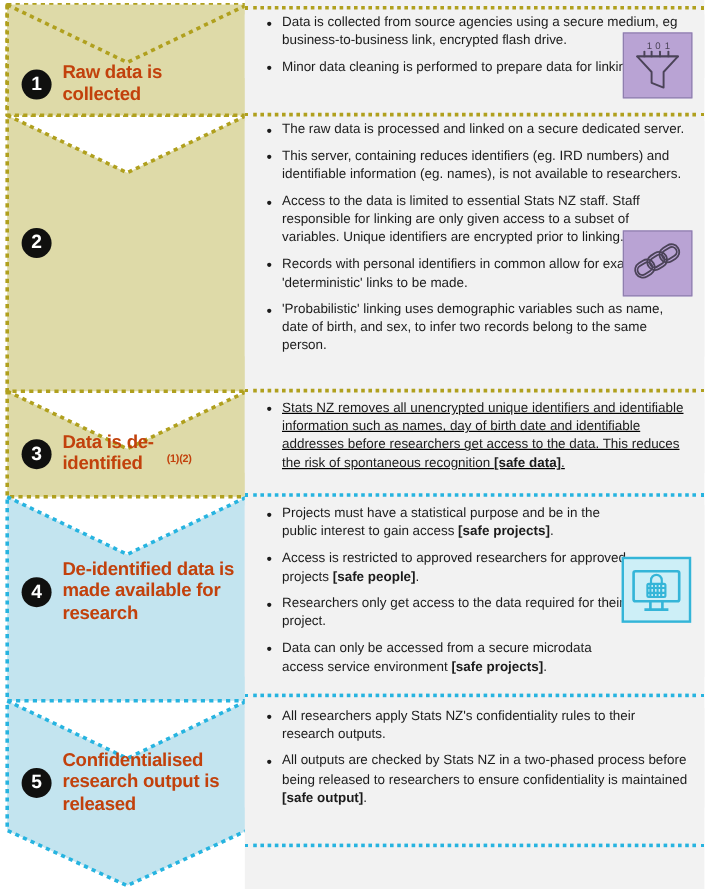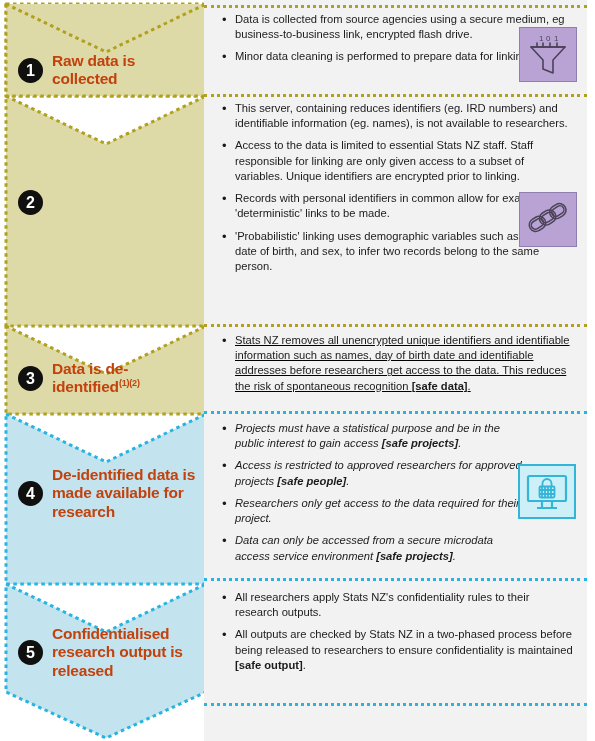--- a/index.html
+++ b/index.html
@@ -61,20 +61,21 @@
     font-weight: bold;
     color: #c2410c;
     line-height: 1.18;
     letter-spacing: -0.2px;
   }
   .step-text sup {
     font-size: 9px;
     font-weight: bold;
     vertical-align: super;
     line-height: 0;
+    padding-left: 20px;
   }
 
   
   .content-col {
     position: absolute;
     left: 204px;
     top: 0;
     width: 383px;
     height: 741px;
     background: #f2f2f2;
@@ -190,39 +191,40 @@
       <ul class="bullets">
         <li>Data is collected from source agencies using a secure medium, eg business-to-business link, encrypted flash drive.</li>
         <li>Minor data cleaning is performed to prepare data for linking.</li>
       </ul>
     </div>
 
     <div class="divider" style="top:94px;"></div>
 
     <div class="panel" style="top:101px;">
       <ul class="bullets">
+        <li>The raw data is processed and linked on a secure dedicated server.</li>
         <li>This server, containing reduces identifiers (eg. IRD numbers) and identifiable information (eg. names), is not available to researchers.</li>
         <li>Access to the data is limited to essential Stats NZ staff. Staff responsible for linking are only given access to a subset of variables. Unique identifiers are encrypted prior to linking.</li>
         <li>Records with personal identifiers in common allow for exact 'deterministic' links to be made.</li>
         <li>'Probabilistic' linking uses demographic variables such as name, date of birth, and sex, to infer two records belong to the same person.</li>
       </ul>
     </div>
 
     <div class="divider" style="top:324px;"></div>
 
     <div class="panel" style="top:333px;text-decoration:underline;">
       <ul class="bullets">
         <li><span>Stats NZ removes all unencrypted unique identifiers and identifiable information such as names, day of birth date and identifiable addresses before researchers get access to the data. This reduces the risk of spontaneous recognition </span><span class="b">[safe data]</span><span>.</span></li>
       </ul>
     </div>
 
     <div class="divider cyan" style="top:411px;"></div>
 
     <div class="panel" style="top:421px;">
-      <ul class="bullets" style="padding-right:62px;font-style:italic;">
+      <ul class="bullets" style="padding-right:62px;">
         <li><span>Projects must have a statistical purpose and be in the public interest to gain access </span><span class="b">[safe projects]</span><span>.</span></li>
         <li><span>Access is restricted to approved researchers for approved projects </span><span class="b">[safe people]</span><span>.</span></li>
         <li>Researchers only get access to the data required for their project.</li>
         <li><span>Data can only be accessed from a secure microdata access service environment </span><span class="b">[safe projects]</span><span>.</span></li>
       </ul>
     </div>
 
     <div class="divider cyan" style="top:578px;"></div>
 
     <div class="panel" style="top:590px;">

